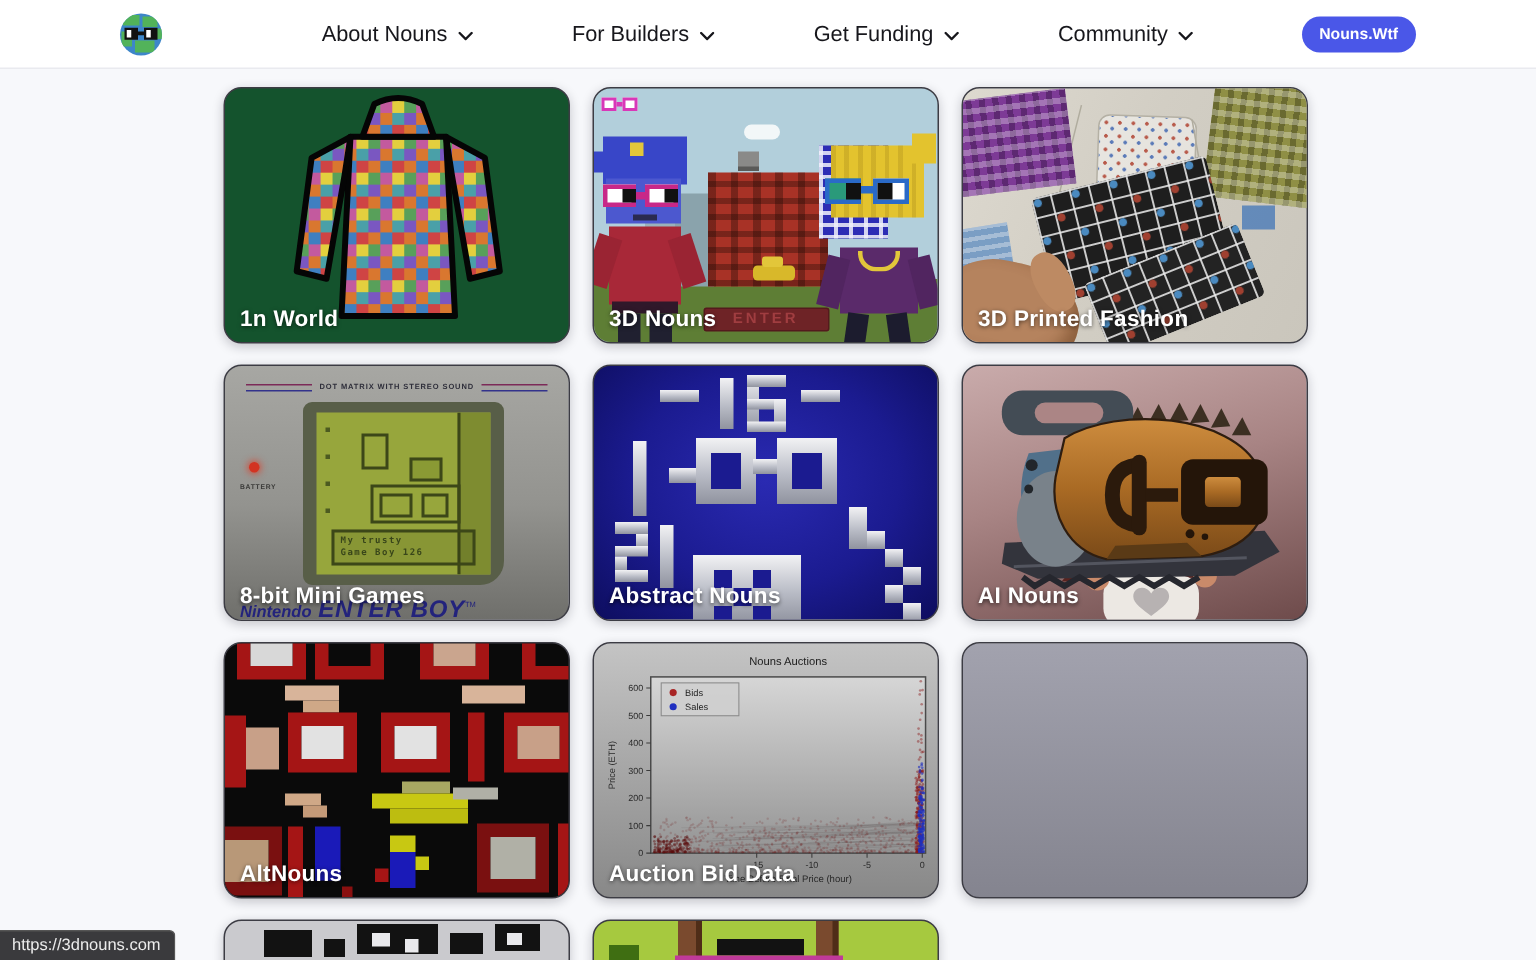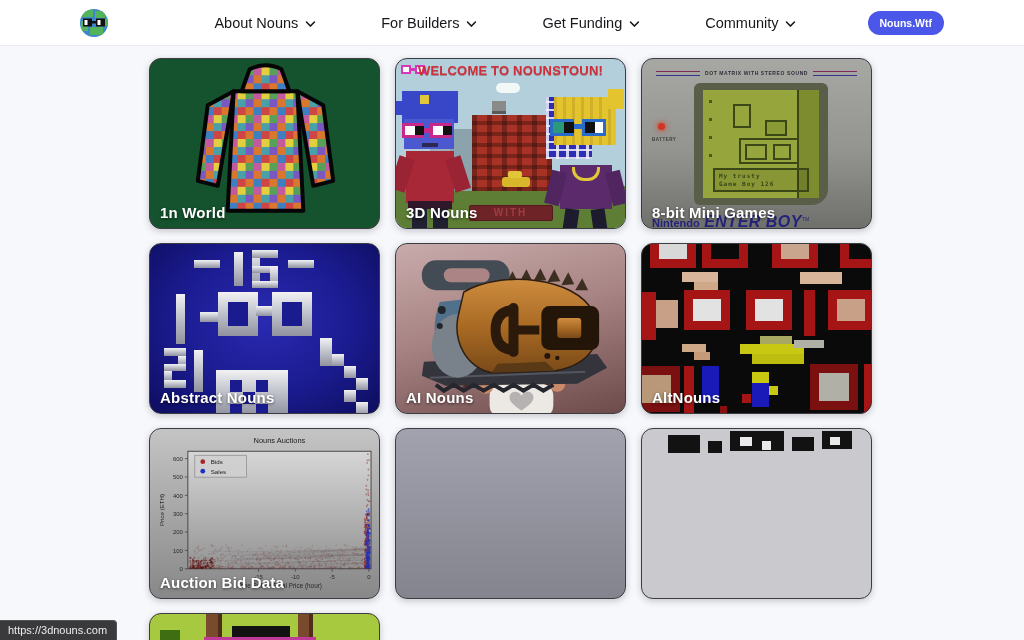--- a/index.html
+++ b/index.html
@@ -48,21 +48,21 @@
   .c4 .stripe { top:10px; left:14px; right:14px; height:8px; display:flex; align-items:center; gap:5px; }
   .c4 .stripe .ln { flex:1; height:5px; border-top:1.6px solid #7c2a58; border-bottom:1.6px solid #33338c; }
   .c4 .stripe .tx { font-size:5px; font-weight:bold; letter-spacing:.6px; color:#2e2e3a; white-space:nowrap; }
   .c4 .bezel { left:52px; top:24px; width:134px; height:122px; background:#585e48; border-radius:6px 6px 16px 6px; }
   .c4 .screen { left:61px; top:31px; width:116px; height:108px; background:#97a63c; overflow:hidden; }
   .gbx { position:absolute; border:2px solid #3c4718; }
   .c4 .battery { left:10px; top:78px; font-size:4.5px; letter-spacing:.5px; color:#3a3a38; font-weight:bold; }
   .c4 .led { left:16px; top:64px; width:7px; height:7px; border-radius:50%; background:#d23322;
              box-shadow:0 0 5px 1px rgba(220,60,40,.8); }
   .c4 .brand { left:10px; bottom:-3px; color:#23237c; white-space:nowrap; }
-  .c4 .brand .n { font-size:11px; font-weight:bold; }
+  .c4 .brand .n { font-size:11px; font-weight:bold; font-style:italic; }
   .c4 .brand .g { font-size:16px; font-style:italic; font-weight:600; letter-spacing:.5px; }
   .c4 .brand .tm { font-size:5px; vertical-align:super; }
   .scrtxt { position:absolute; font-family:"DejaVu Sans Mono", monospace; font-size:6px; line-height:7px;
             color:#39461a; font-weight:bold; letter-spacing:1px; }
 
   
   .c5 { background:radial-gradient(ellipse at 50% 45%, #2a2ab2 0%, #1b1b90 55%, #0d0d5e 100%); }
   .sv { position:absolute; background:linear-gradient(180deg,#f2f2f4 0%,#b9bcc6 55%,#90939f 100%); }
   .hole { position:absolute; background:#1b1b90; }
 
@@ -227,25 +227,46 @@
       <div class="px" style="left:18px;top:122px;width:14px;height:21px;background:#1c1c2e;transform:rotate(8deg);"></div>
       <div class="px" style="left:46px;top:122px;width:14px;height:21px;background:#1c1c2e;transform:rotate(-8deg);"></div>
     </div>
 
     <div class="px" style="left:5px;top:6px;width:26px;height:9px;">
       <div class="px" style="left:0;top:0;width:10px;height:9px;border:2px solid #d838b8;background:#fff;"></div>
       <div class="px" style="left:14px;top:0;width:10px;height:9px;border:2px solid #d838b8;background:#fff;"></div>
       <div class="px" style="left:10px;top:3px;width:4px;height:3px;background:#d838b8;"></div>
     </div>
 
-    <div class="px banner">WELCOME TO NOUNSTOUN!</div>
-    <div class="px enter">WITH</div>
+    <div class="px enter">ENTER</div>
     <div class="card-label">3D Nouns</div>
   </div>
 
+  <div class="card c3">
+    <div class="px" style="left:88px;top:18px;width:66px;height:130px;border:1px solid #b4b0a4;border-radius:8px 8px 4px 4px;background:rgba(255,255,255,.45);
+      background-image:radial-gradient(#b85a4a 1px,transparent 1.4px),radial-gradient(#5a7ab8 1px,transparent 1.4px);background-size:9px 9px,9px 9px;background-position:0 0,4px 4px;transform:rotate(2deg);"></div>
+    <div class="px" style="left:70px;top:10px;width:1px;height:70px;background:#b0ac9e;transform:rotate(14deg);"></div>
+    <div class="px" style="left:160px;top:20px;width:1px;height:90px;background:#b0ac9e;transform:rotate(-10deg);"></div>
+    <div class="px" style="left:-4px;top:4px;width:76px;height:64px;background:#7d3a96;transform:rotate(-7deg);
+      background-image:repeating-linear-gradient(0deg,rgba(255,255,255,.3) 0 4px,transparent 4px 9px),repeating-linear-gradient(90deg,rgba(20,0,30,.3) 0 4px,transparent 4px 9px);"></div>
+    <div class="px" style="left:164px;top:-6px;width:72px;height:82px;background:#8f8f45;transform:rotate(7deg);
+      background-image:repeating-linear-gradient(0deg,rgba(255,255,255,.3) 0 4px,transparent 4px 9px),repeating-linear-gradient(90deg,rgba(20,20,0,.3) 0 4px,transparent 4px 9px);"></div>
+    <div class="px" style="left:-6px;top:92px;width:40px;height:58px;background:#6a94c4;opacity:.85;transform:rotate(-9deg);
+      background-image:repeating-linear-gradient(0deg,rgba(255,255,255,.35) 0 3px,transparent 3px 7px);"></div>
+    <div class="px" style="left:186px;top:78px;width:22px;height:16px;background:#4a7ab8;opacity:.8;"></div>
+    <div class="px" style="left:52px;top:58px;width:120px;height:72px;background:#1e1e1e;transform:rotate(-14deg);border-radius:4px;
+      background-image:radial-gradient(#a04030 2.4px,transparent 3px),radial-gradient(#4a8ac0 2.4px,transparent 3px),linear-gradient(rgba(235,235,235,.85) 1px,transparent 1px),linear-gradient(90deg,rgba(235,235,235,.85) 1px,transparent 1px);
+      background-size:26px 26px,26px 26px,13px 13px,13px 13px;background-position:4px 4px,17px 17px,0 0,0 0;"></div>
+    <div class="px" style="left:86px;top:108px;width:110px;height:52px;background:#232323;transform:rotate(-22deg);border-radius:4px;
+      background-image:radial-gradient(#a04030 2.4px,transparent 3px),radial-gradient(#4a8ac0 2.4px,transparent 3px),linear-gradient(rgba(235,235,235,.85) 1px,transparent 1px),linear-gradient(90deg,rgba(235,235,235,.85) 1px,transparent 1px);
+      background-size:26px 26px,26px 26px,13px 13px,13px 13px;background-position:4px 4px,17px 17px,0 0,0 0;"></div>
+    <div class="px" style="left:-14px;top:116px;width:92px;height:68px;background:#b5835e;border-radius:40% 50% 45% 30%;transform:rotate(12deg);box-shadow:inset -6px -4px 10px rgba(90,50,20,.45);"></div>
+    <div class="px" style="left:48px;top:108px;width:24px;height:42px;background:#bd8a63;border-radius:45%;transform:rotate(-28deg);"></div>
+    <div class="card-label">3D Printed Fashion</div>
+  </div>
 
   <div class="card c4">
     <div class="px stripe">
       <div class="ln"></div>
       <div class="tx">DOT MATRIX WITH STEREO SOUND</div>
       <div class="ln"></div>
     </div>
     <div class="px bezel"></div>
     <div class="px screen">
       <div class="px" style="left:6px;top:10px;width:3px;height:3px;background:#4c5a20;"></div>

